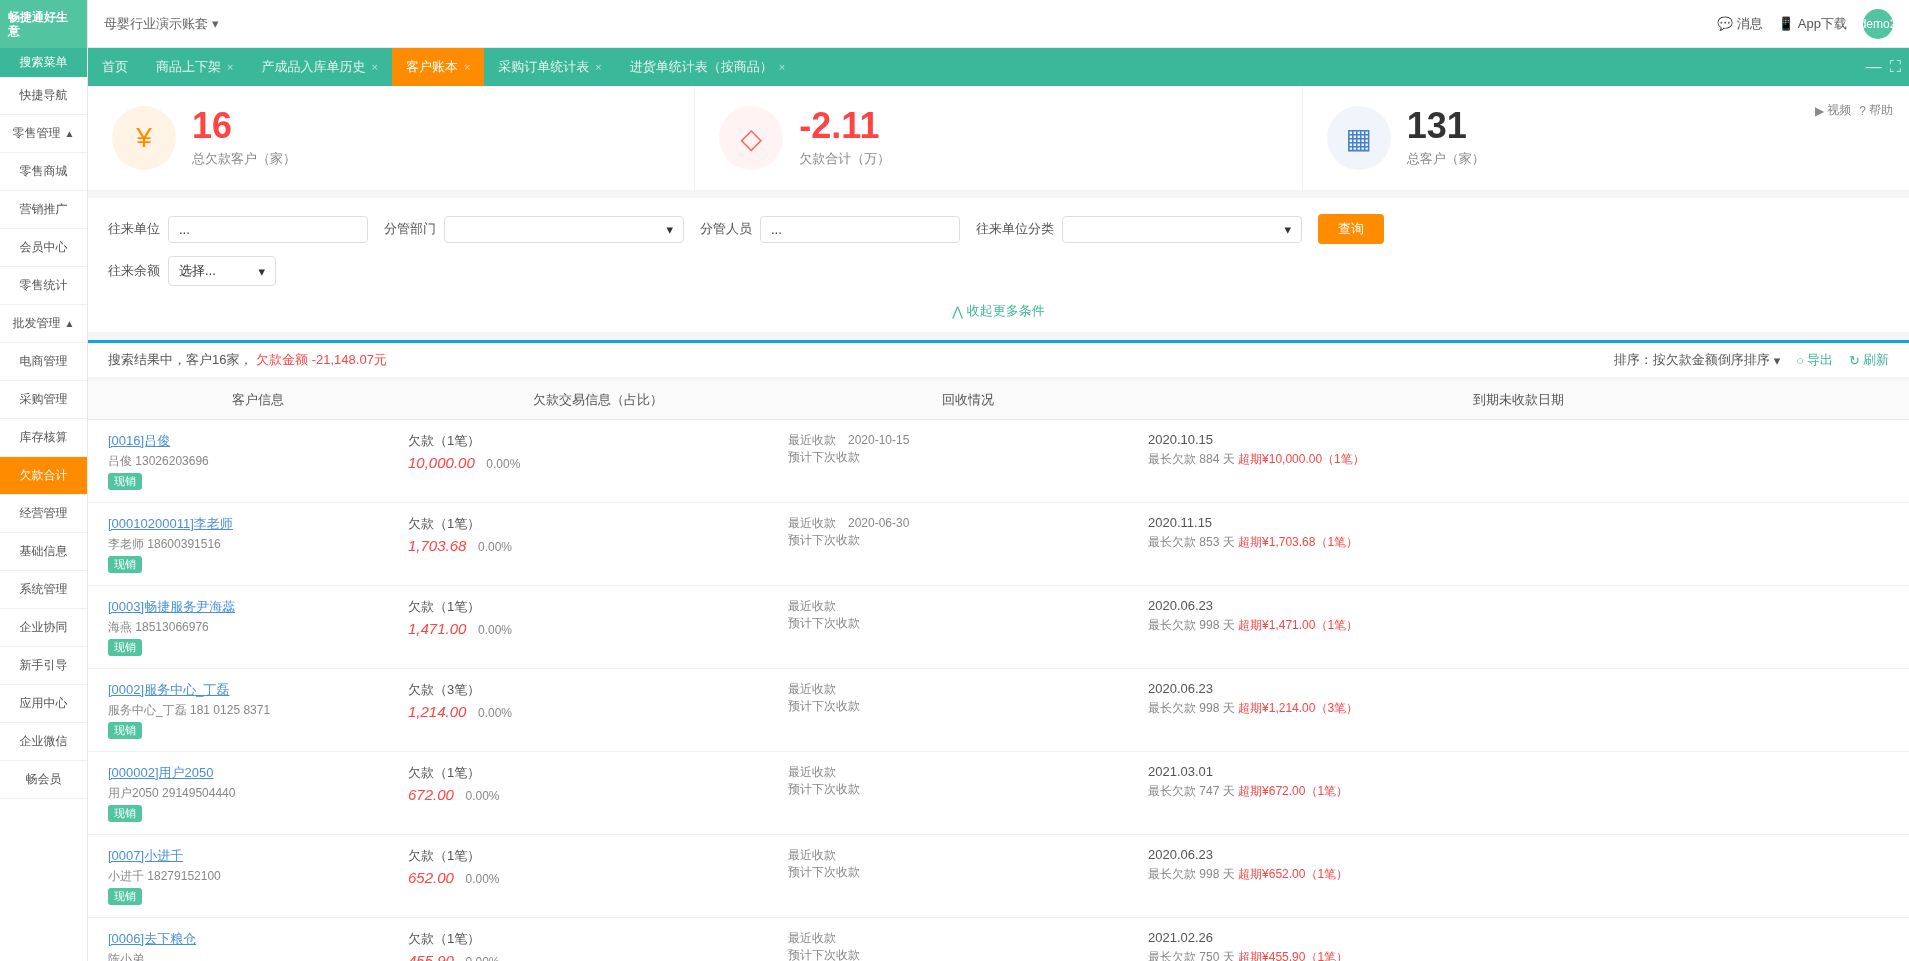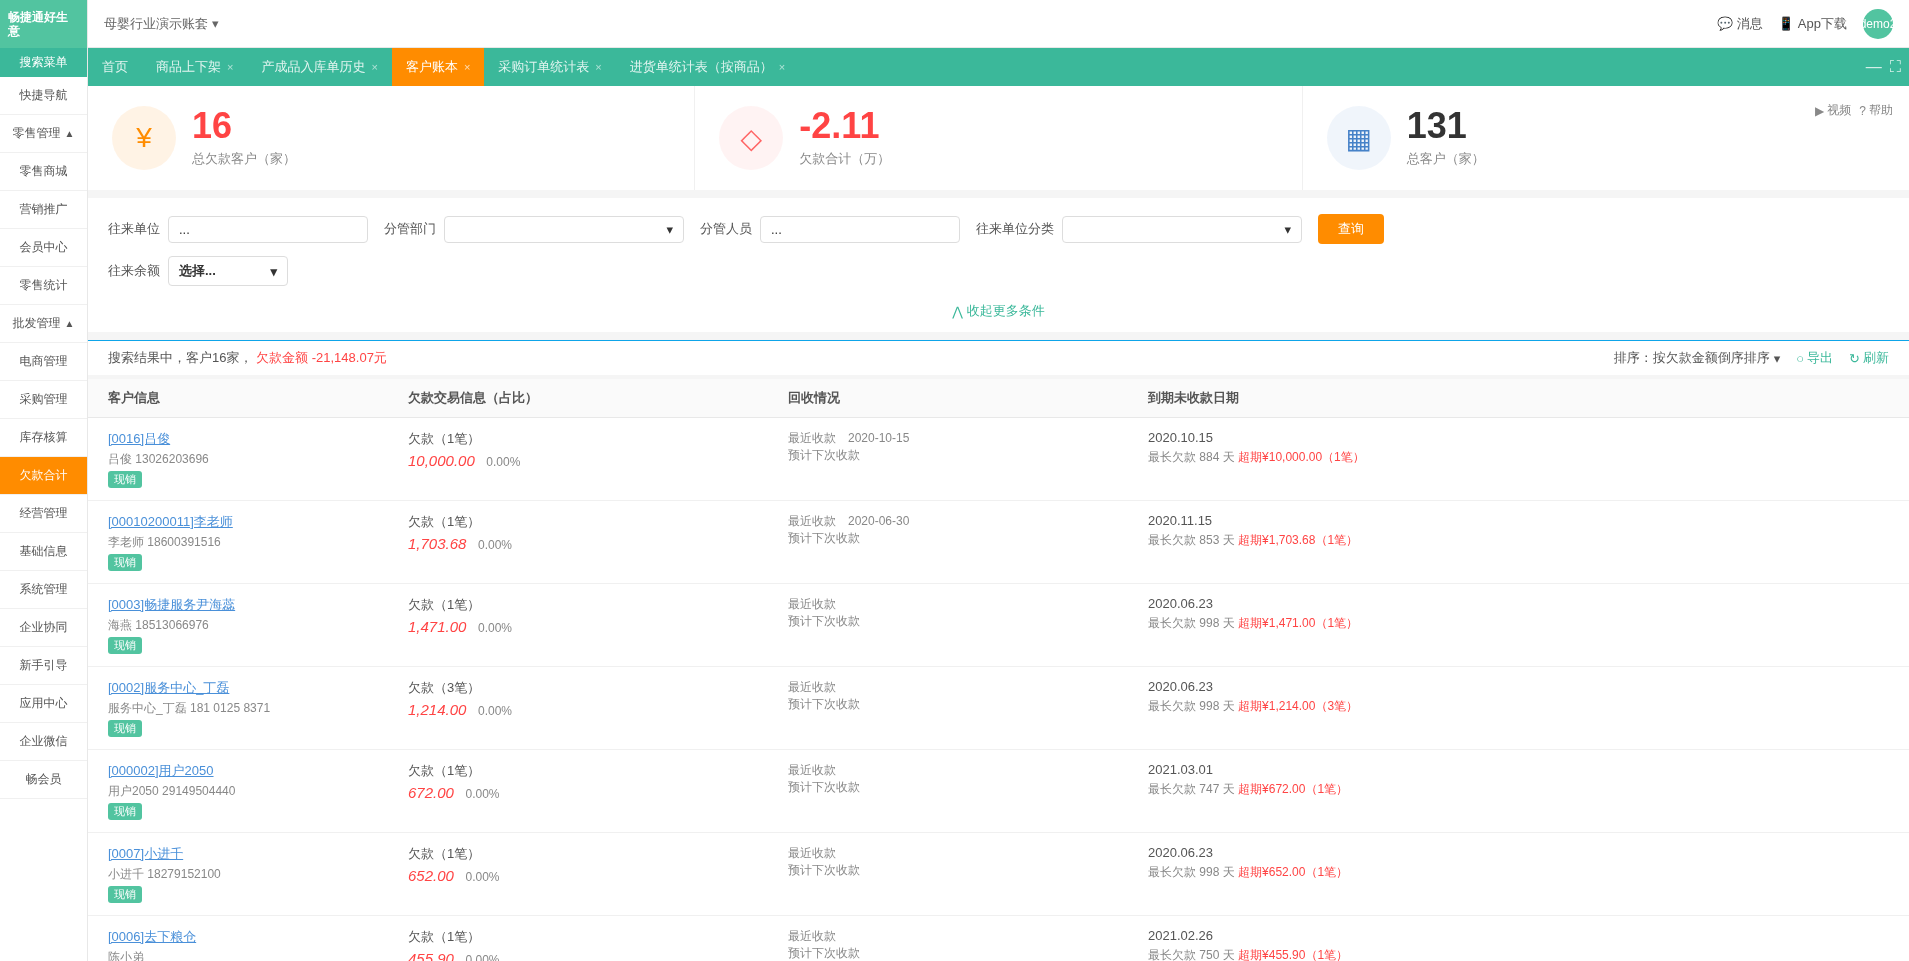--- a/index.html
+++ b/index.html
@@ -53,36 +53,36 @@
     .stat-card-actions { position: absolute; top: 16px; right: 16px; display: flex; gap: 8px; font-size: 12px; color: #888; }
     .stat-card-actions span { cursor: pointer; display: flex; align-items: center; gap: 3px; }
 
     
     .filter-area { background: #fff; padding: 16px 20px 8px; margin-bottom: 8px; }
     .filter-row { display: flex; align-items: center; gap: 16px; margin-bottom: 12px; flex-wrap: wrap; }
     .filter-item { display: flex; align-items: center; gap: 8px; }
     .filter-label { font-size: 13px; color: #555; white-space: nowrap; }
     .filter-input { border: 1px solid #ddd; border-radius: 4px; padding: 5px 10px; font-size: 13px; width: 200px; display: flex; align-items: center; justify-content: space-between; cursor: pointer; background: #fff; }
     .filter-input.wide { width: 240px; }
-    .filter-select { border: 1px solid #ddd; border-radius: 4px; padding: 5px 10px; font-size: 13px; width: 120px; display: flex; align-items: center; justify-content: space-between; cursor: pointer; background: #fff; font-weight: bold; }
+    .filter-select { border: 1px solid #ddd; border-radius: 4px; padding: 5px 10px; font-size: 13px; width: 108px; display: flex; align-items: center; justify-content: space-between; cursor: pointer; background: #fff; }
     .btn-search { background: #ff8c00; color: #fff; border: none; border-radius: 4px; padding: 6px 20px; font-size: 13px; cursor: pointer; }
     .btn-collapse { color: #3bb89a; font-size: 13px; cursor: pointer; display: flex; align-items: center; gap: 4px; justify-content: center; padding: 4px 0; }
 
     
-    .result-bar { background: #fff; padding: 8px 20px; display: flex; align-items: center; justify-content: space-between; margin-bottom: 4px; border-top: 1px solid #0ea5e9; }
+    .result-bar { background: #fff; padding: 8px 20px; display: flex; align-items: center; justify-content: space-between; margin-bottom: 4px; border-top: 3px solid #0ea5e9; }
     .result-info { font-size: 13px; color: #555; }
     .result-info span.highlight { color: #ff4444; }
     .result-actions { display: flex; align-items: center; gap: 16px; font-size: 13px; color: #555; }
     .sort-select { display: flex; align-items: center; gap: 4px; cursor: pointer; color: #555; }
     .btn-export { color: #3bb89a; cursor: pointer; display: flex; align-items: center; gap: 3px; }
     .btn-refresh { color: #3bb89a; cursor: pointer; display: flex; align-items: center; gap: 3px; }
 
     
     .table-area { background: #fff; margin: 0; }
-    .table-header { display: grid; grid-template-columns: 300px 380px 360px 1fr; padding: 10px 20px; background: #fafafa; border-bottom: 1px solid #e8e8e8; font-size: 13px; font-weight: 700; color: #555; }
+    .table-header { display: grid; grid-template-columns: 300px 380px 360px 1fr; padding: 10px 20px; background: #fafafa; border-bottom: 1px solid #e8e8e8; font-size: 13px; font-weight: 400; color: #555; text-align: center; }
     .table-row { display: grid; grid-template-columns: 300px 380px 360px 1fr; padding: 12px 20px; border-bottom: 1px solid #f0f0f0; align-items: start; }
     .customer-name { color: #4a90d9; font-size: 13px; cursor: pointer; text-decoration: underline; }
     .customer-sub { font-size: 12px; color: #888; margin: 3px 0; }
     .tag { display: inline-block; background: #52c4a0; color: #fff; font-size: 11px; padding: 1px 6px; border-radius: 3px; }
     .debt-count { font-size: 13px; color: #555; margin-bottom: 4px; }
     .debt-amount { font-size: 15px; color: #ff4444; font-weight: 500; font-style: italic; }
     .debt-percent { font-size: 12px; color: #888; margin-left: 8px; }
     .collection-recent { font-size: 12px; color: #888; }
     .collection-next { font-size: 12px; color: #888; }
     .due-date { font-size: 13px; color: #555; margin-bottom: 4px; }

